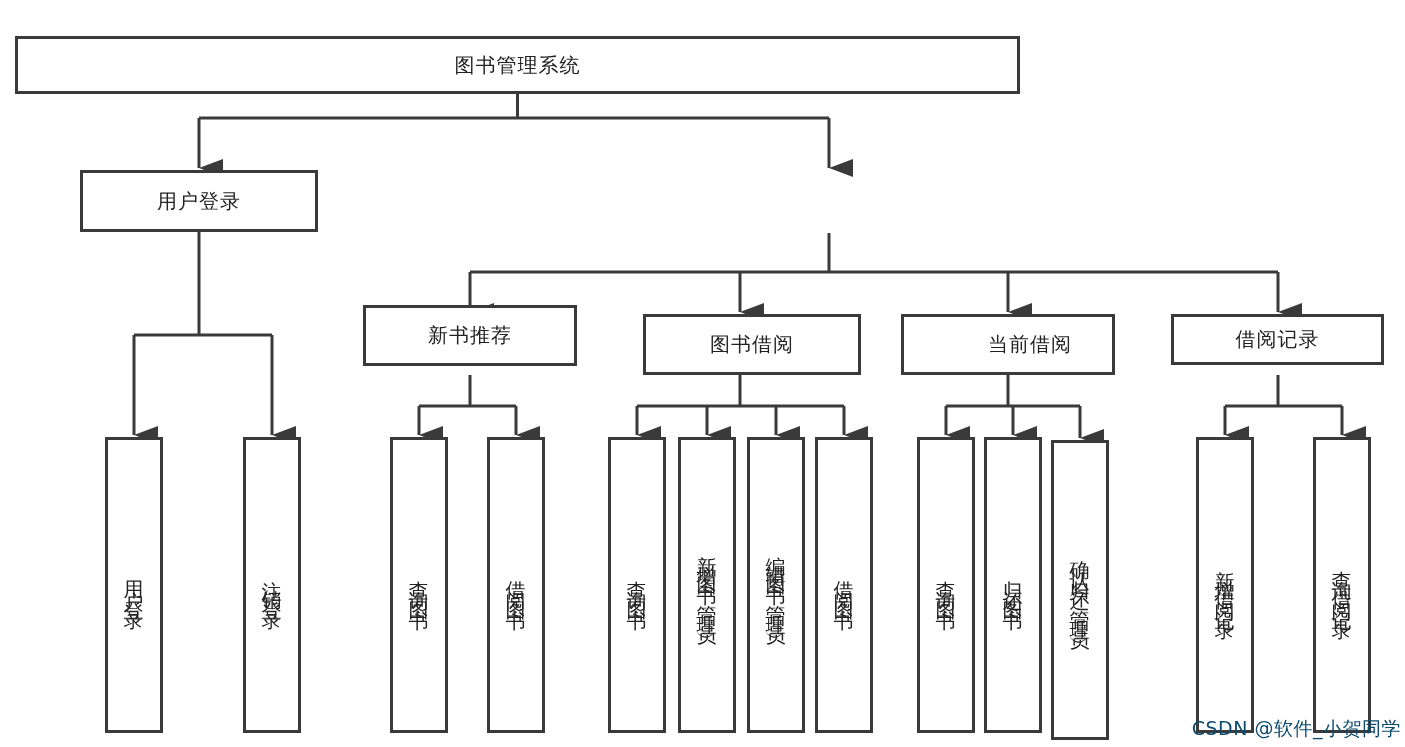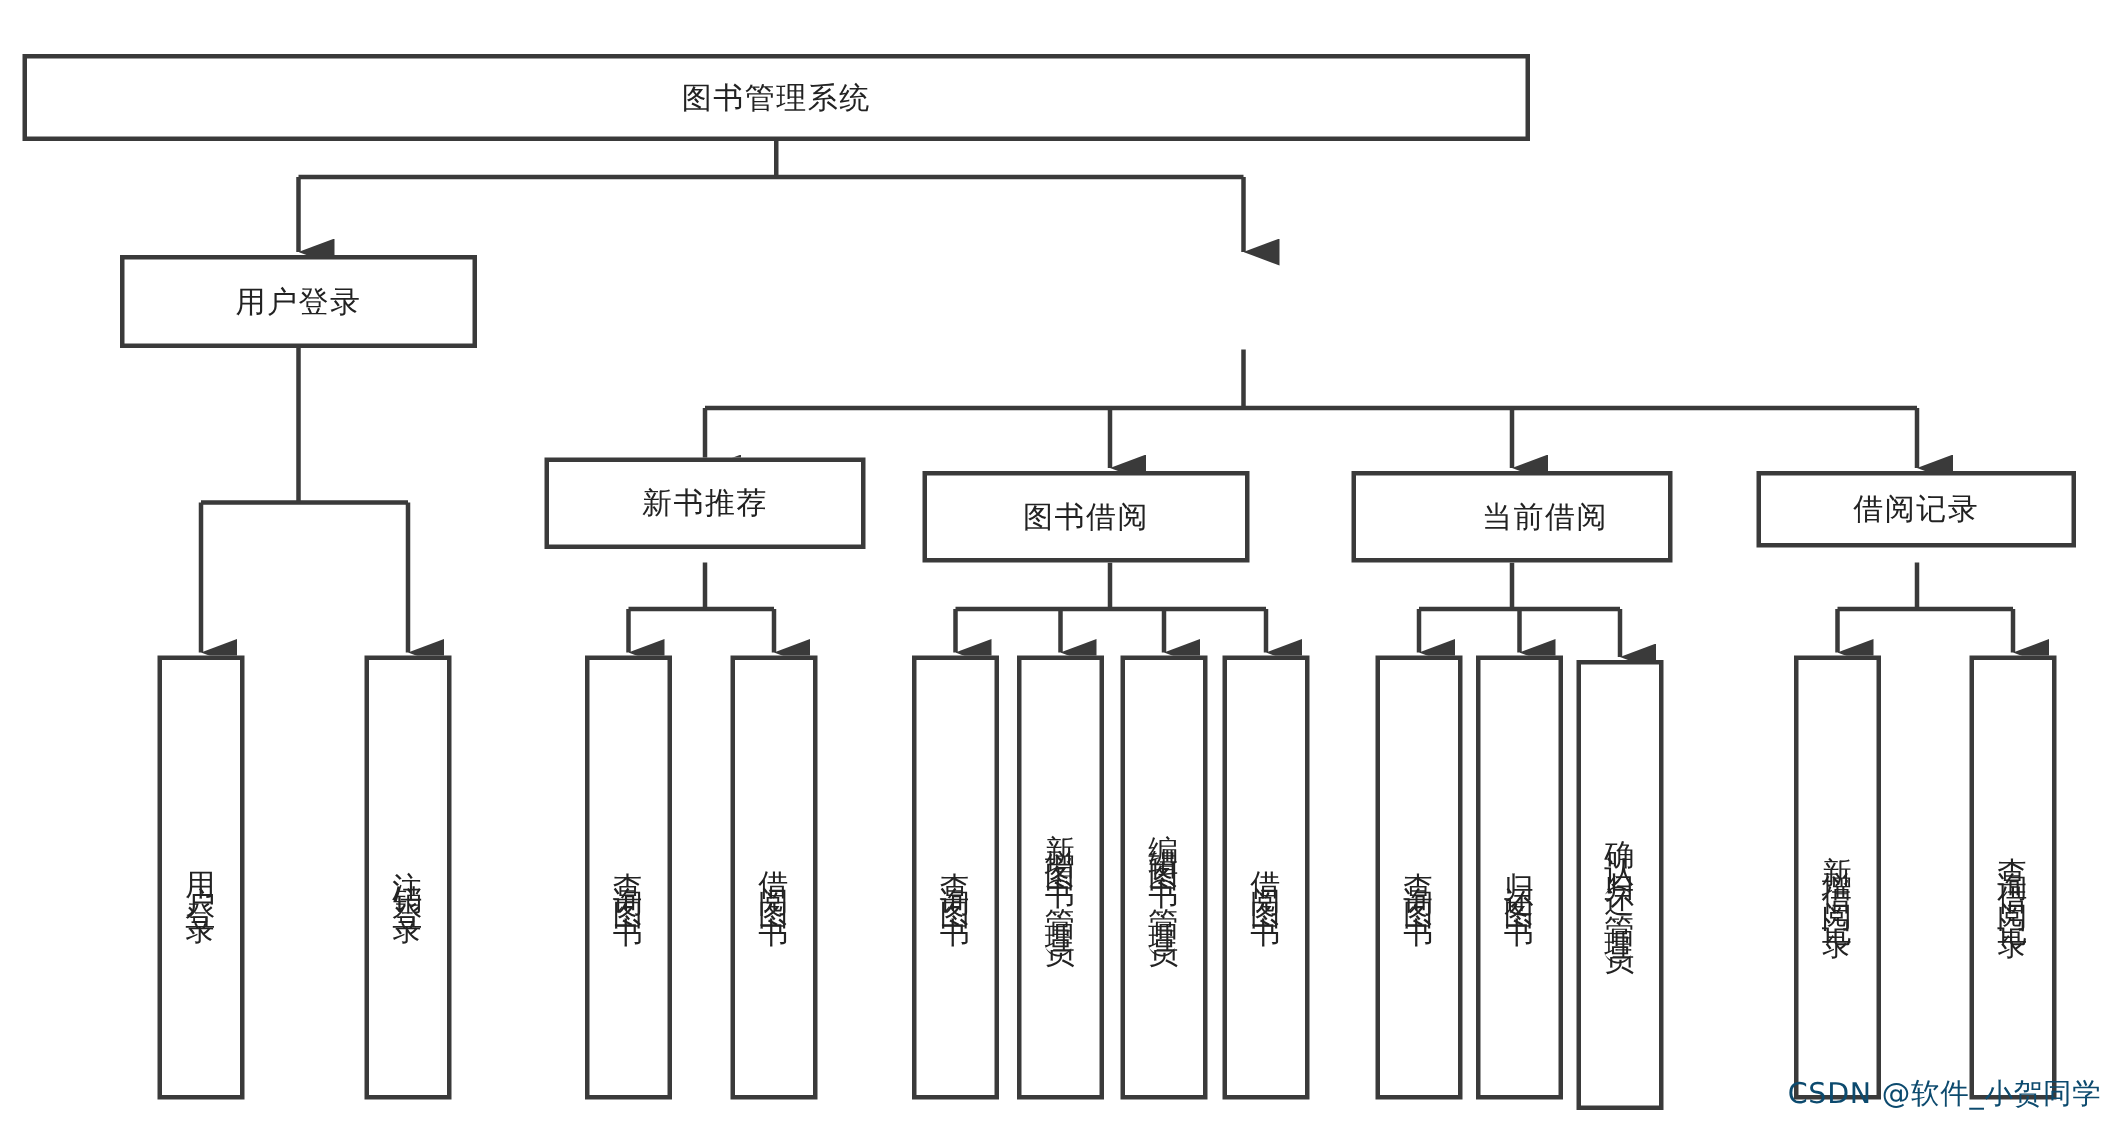--- a/index.html
+++ b/index.html
@@ -100,21 +100,21 @@
     <line x1="1080" y1="406" x2="1080" y2="438" stroke="#3a3a3a" stroke-width="3" marker-end="url(#arr)"></line>
     <line x1="1225" y1="406" x2="1225" y2="435" stroke="#3a3a3a" stroke-width="3" marker-end="url(#arr)"></line>
     <line x1="1342" y1="406" x2="1342" y2="435" stroke="#3a3a3a" stroke-width="3" marker-end="url(#arr)"></line>
   </svg>
 
   <div class="node hbox root">图书管理系统</div>
 
   <div class="node hbox" style="left:80px; top:170px; width:238px; height:62px;">用户登录</div>
 
   <div class="node hbox" style="left:363px; top:305px; width:214px; height:61px;">新书推荐</div>
-  <div class="node hbox" style="left:615px; top:314px; width:218px; height:61px;">图书借阅</div>
+  <div class="node hbox" style="left:643px; top:314px; width:218px; height:61px;">图书借阅</div>
   <div class="node hbox" style="left:901px; top:314px; width:214px; height:61px;padding-left:44px;">当前借阅</div>
   <div class="node hbox" style="left:1171px; top:314px; width:213px; height:51px;">借阅记录</div>
 
   <div class="node vbox" style="left:105px;">用户登录</div>
   <div class="node vbox" style="left:243px;">注销登录</div>
 
   <div class="node vbox" style="left:390px;">查询图书</div>
   <div class="node vbox" style="left:487px;">借阅图书</div>
 
   <div class="node vbox" style="left:608px;">查询图书</div>

